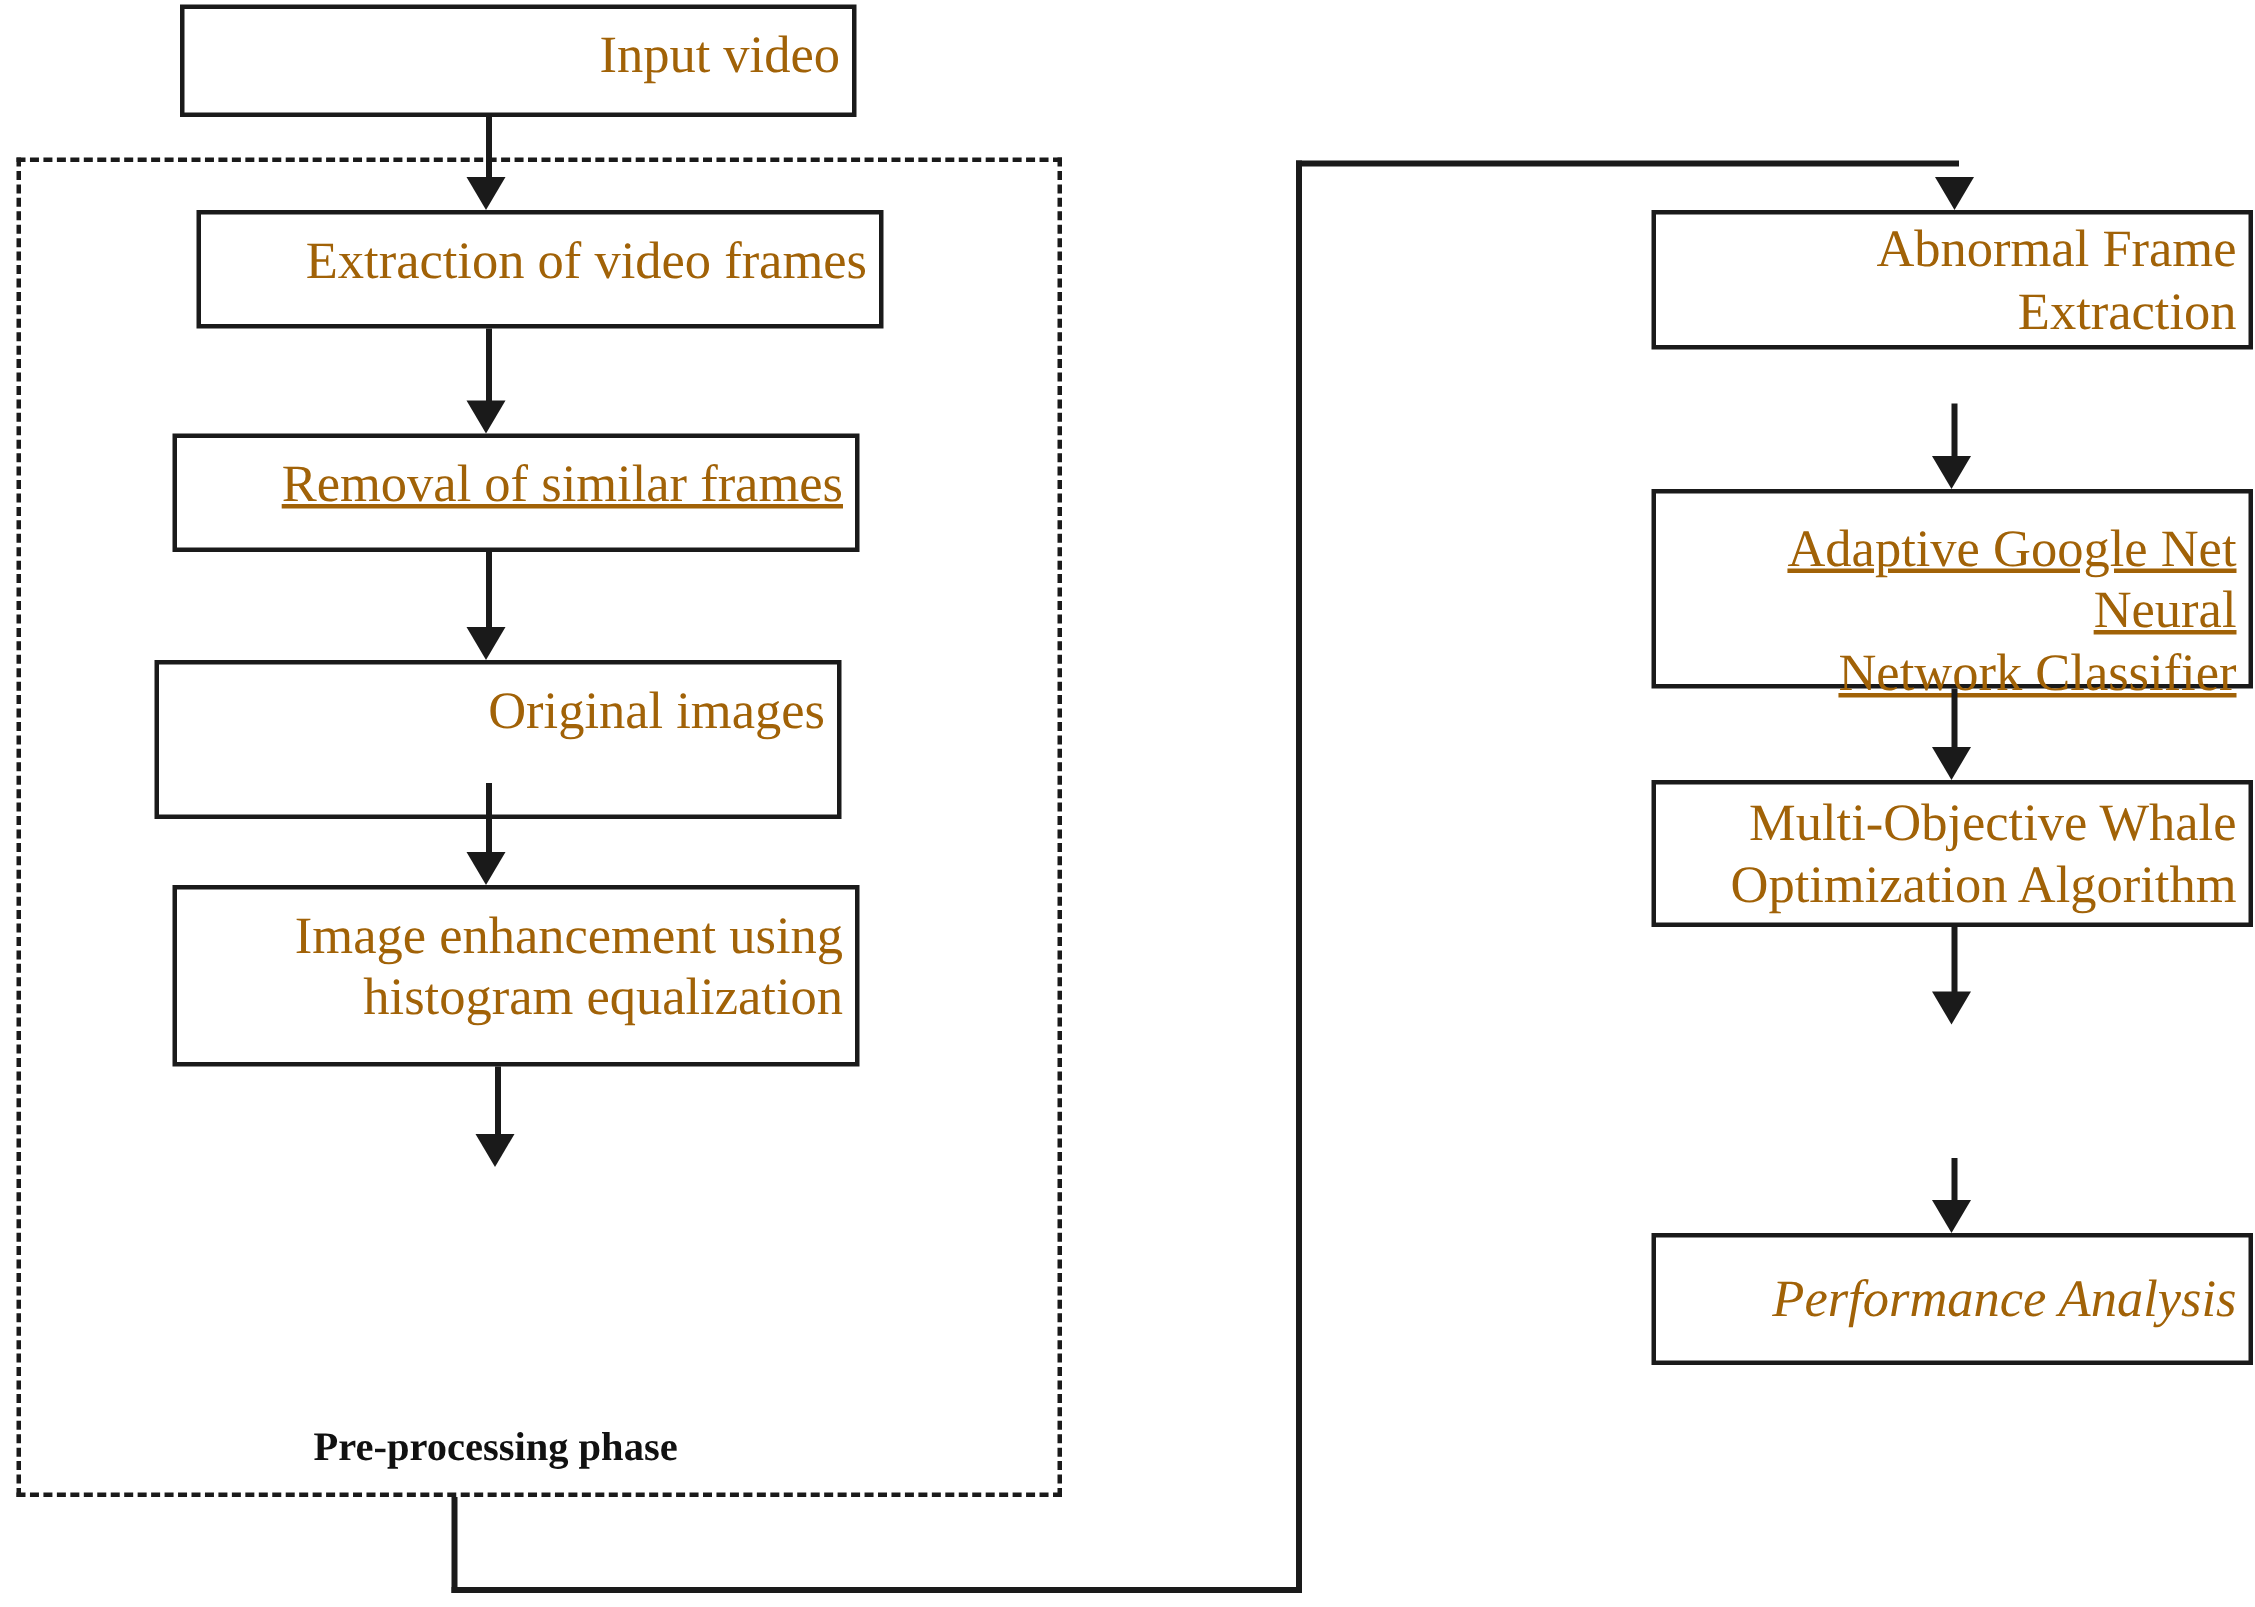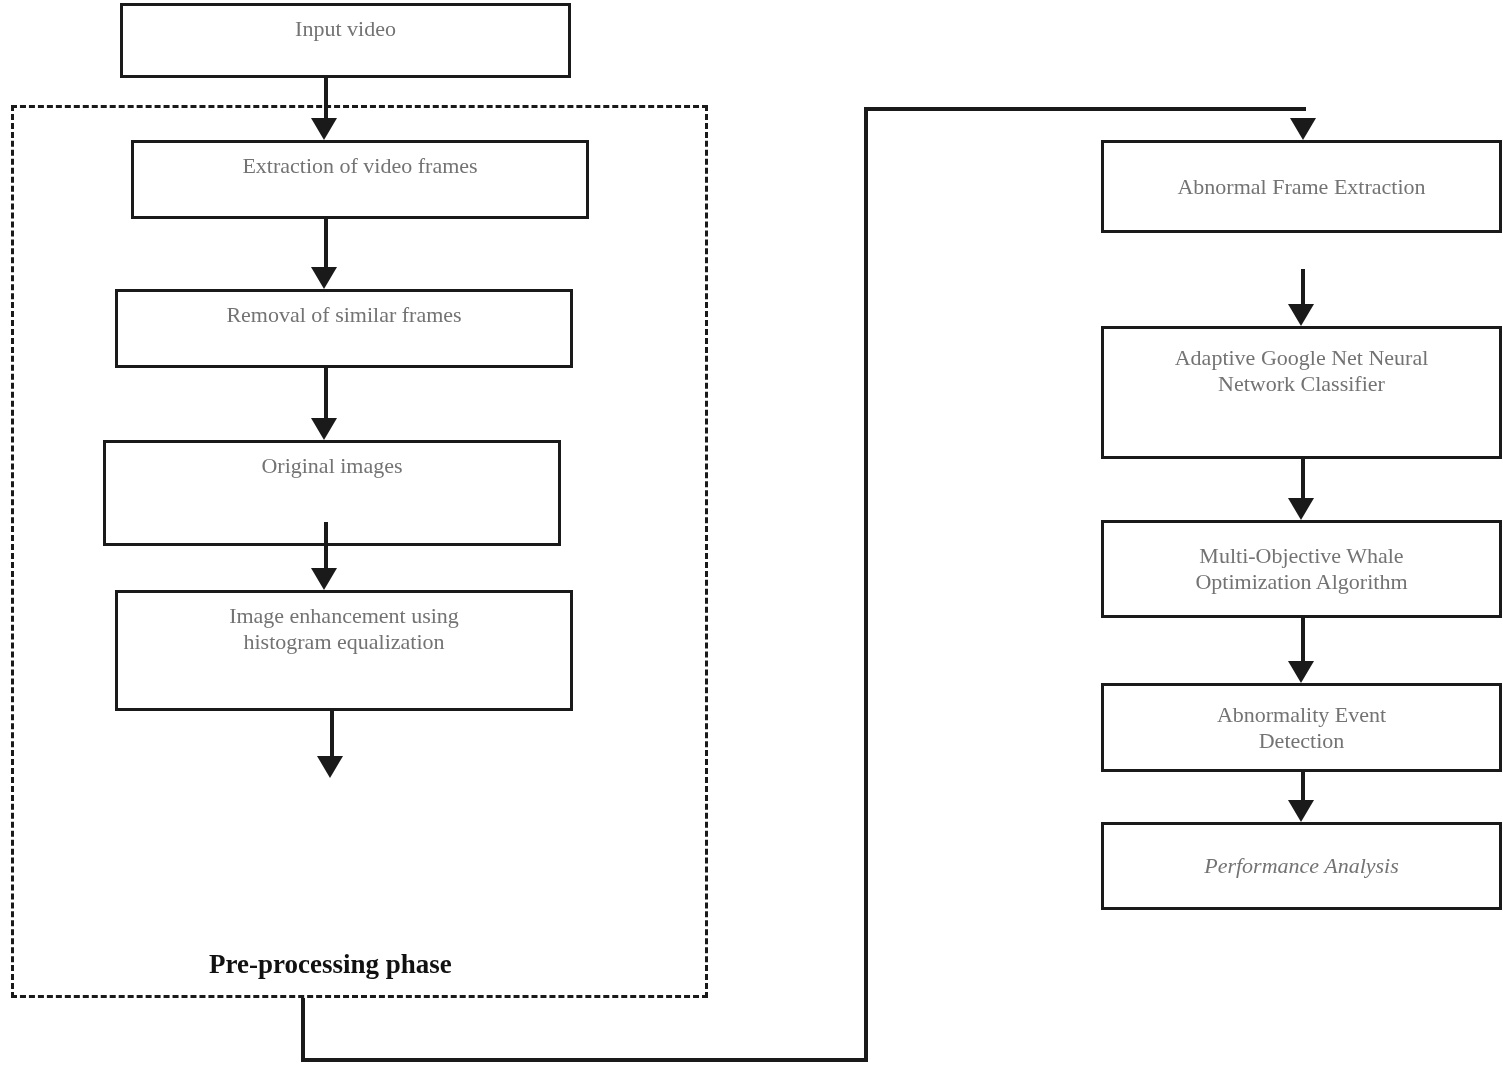--- a/index.html
+++ b/index.html
@@ -16,36 +16,36 @@
     font-family: "Liberation Serif", "DejaVu Serif", serif;
     overflow: hidden;
   }
   .node {
     position: absolute;
     box-sizing: border-box;
     border: 3px solid #1a1a1a;
     background: #ffffff;
     display: flex;
     justify-content: center;
-    text-align: center;
-    color: #737373;
-    font-size: 22px;
+    text-align: right;
+    color: #a16207;
+    font-size: 35px;
     line-height: 1.18;
     padding: 0 8px;
   }
   .node .lbl {
     display: block;
     width: 100%;
     white-space: pre-line;
   }
   
   .va-top    { align-items: flex-start; }
   .va-top .lbl  { padding-top: 10px; }
   .va-mid    { align-items: center; }
-  .va-upper  { align-items: flex-start; }
+  .va-upper  { align-items: flex-start; text-decoration: underline; }
   .va-upper .lbl { padding-top: 16px; }
 
   .phase-box {
     position: absolute;
     box-sizing: border-box;
     border: 3px dashed #1a1a1a;
     background: transparent;
   }
   .phase-label {
     position: absolute;
@@ -85,21 +85,21 @@
   <div class="phase-label" style="left:209px; top:949px;">Pre-processing phase</div>
 
   <div class="node va-top" style="left:120px; top:3px; width:451px; height:75px;">
     <span class="lbl">Input video</span>
   </div>
 
   <div class="node va-top" style="left:115px; top:140px; width:458px; height:79px;margin-left:16px;">
     <span class="lbl">Extraction of video frames</span>
   </div>
 
-  <div class="node va-top" style="left:115px; top:289px; width:458px; height:79px;">
+  <div class="node va-top" style="left:115px; top:289px; width:458px; height:79px;text-decoration:underline;">
     <span class="lbl">Removal of similar frames</span>
   </div>
 
   <div class="node va-top" style="left:103px; top:440px; width:458px; height:106px;">
     <span class="lbl">Original images</span>
   </div>
 
   <div class="node va-top" style="left:115px; top:590px; width:458px; height:121px;">
     <span class="lbl">Image enhancement using
 histogram equalization</span>
@@ -113,24 +113,20 @@
   <div class="node va-upper" style="left:1101px; top:326px; width:401px; height:133px;">
     <span class="lbl">Adaptive Google Net Neural
 Network Classifier</span>
   </div>
 
   <div class="node va-mid" style="left:1101px; top:520px; width:401px; height:98px;">
     <span class="lbl">Multi-Objective Whale
 Optimization Algorithm</span>
   </div>
 
-  <div class="node va-mid" style="left:1101px; top:683px; width:401px; height:89px;">
-    <span class="lbl">Abnormality Event
-Detection</span>
-  </div>
 
   <div class="node va-mid" style="left:1101px; top:822px; width:401px; height:88px;font-style:italic;">
     <span class="lbl">Performance Analysis</span>
   </div>
 
   <div class="vline" style="left:324px; top:78px; height:42px;"></div>
   <div class="arrowhead" style="left:311px; top:118px;"></div>
 
   <div class="vline" style="left:324px; top:219px; height:50px;"></div>
   <div class="arrowhead" style="left:311px; top:267px;"></div>

